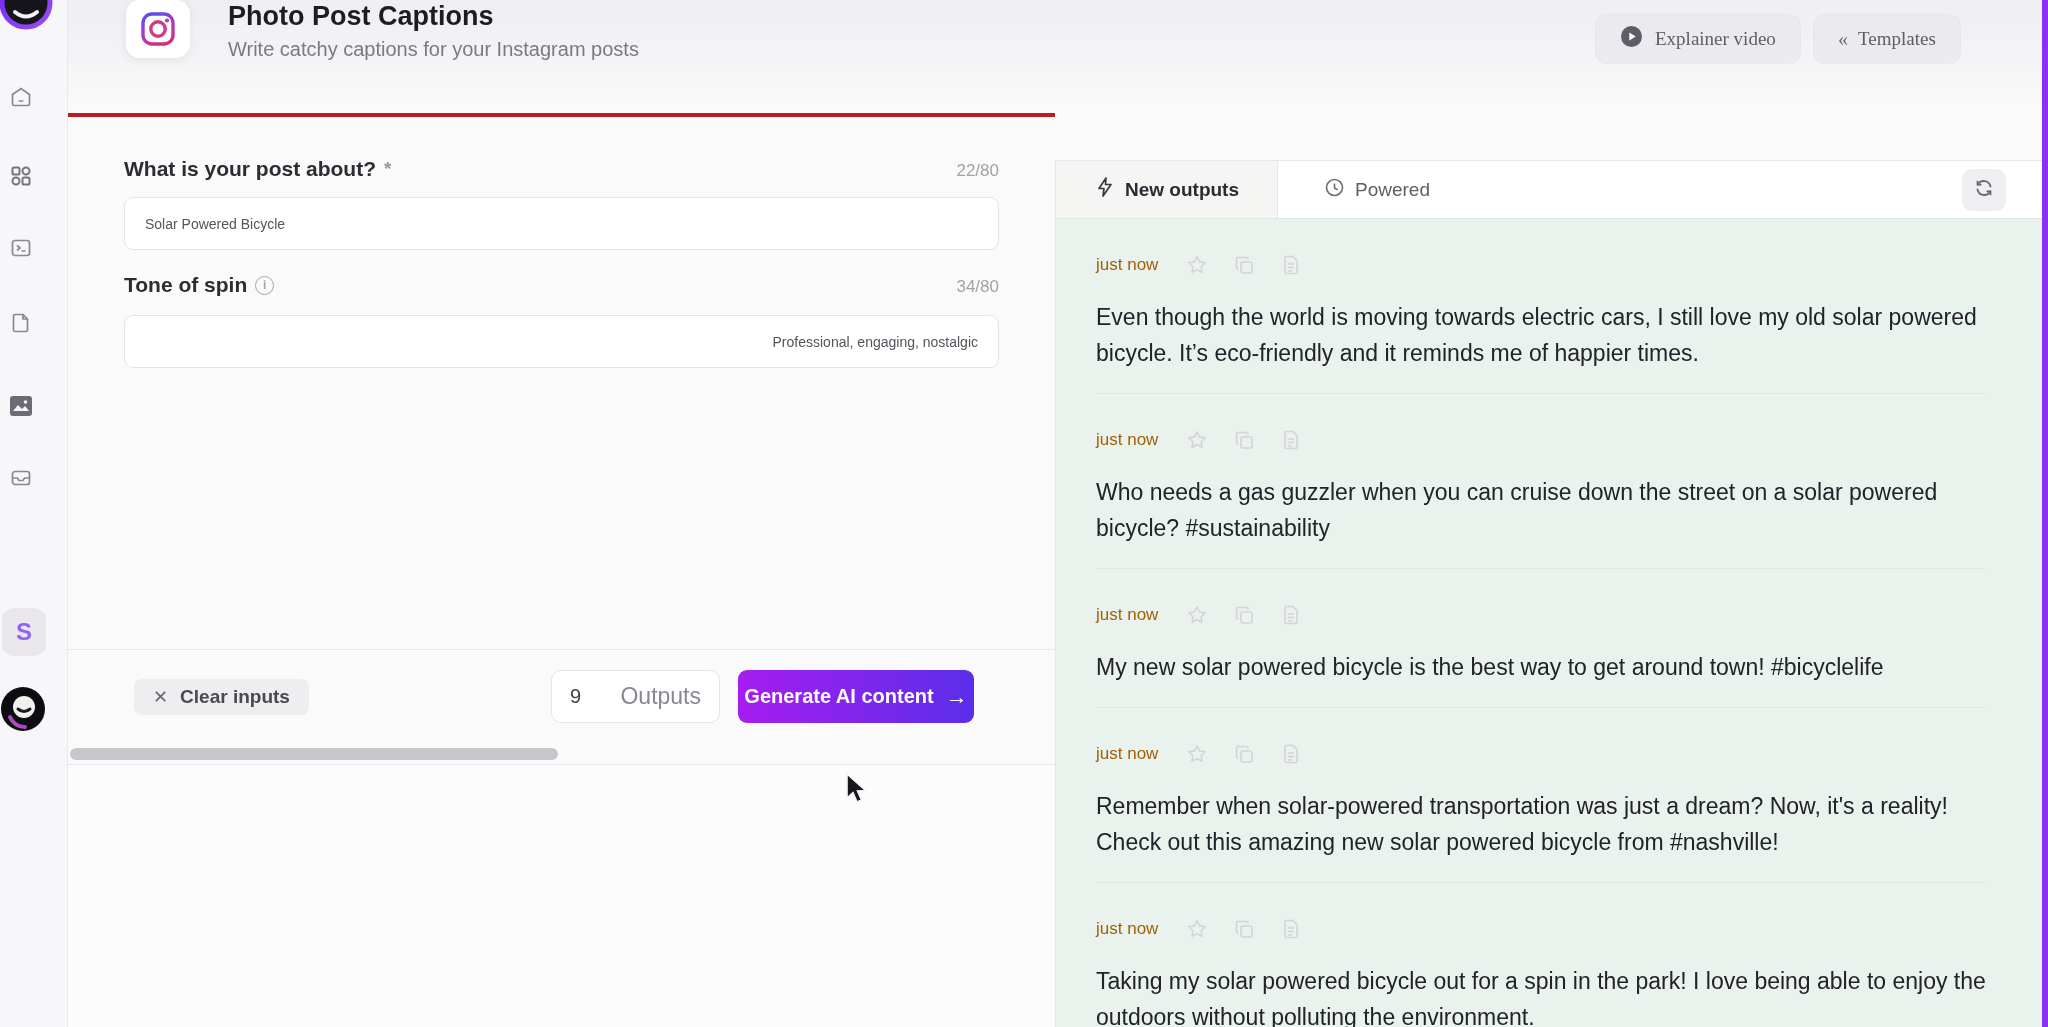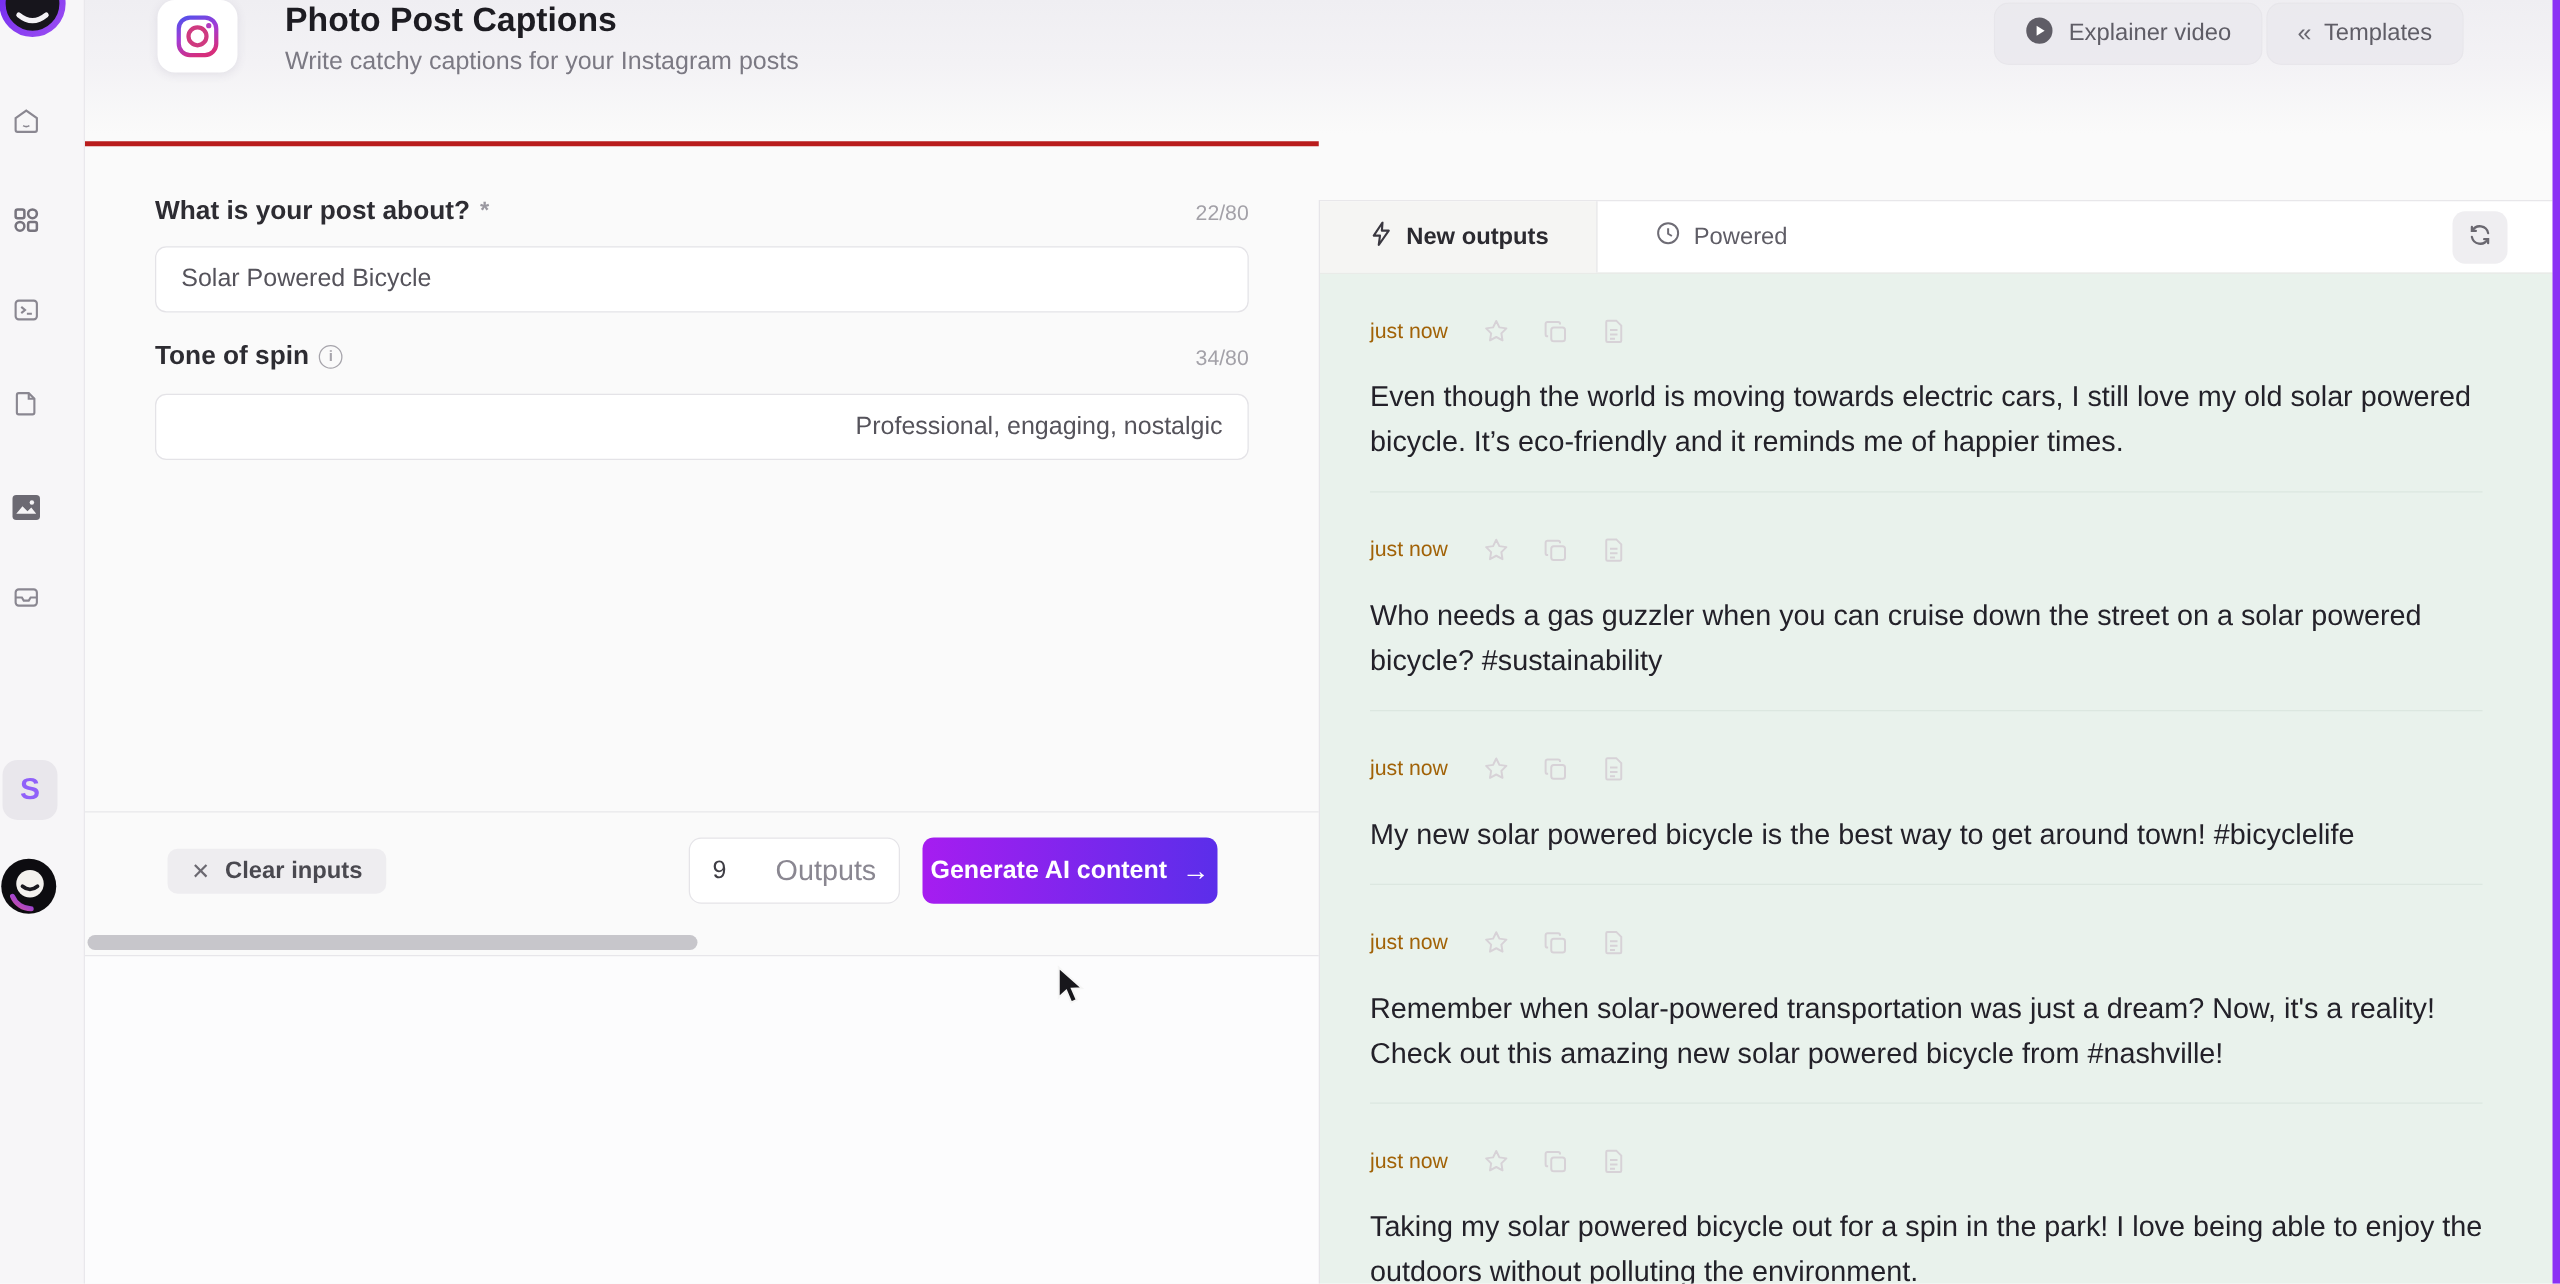--- a/index.html
+++ b/index.html
@@ -22,38 +22,38 @@
   .edge-strip { position:absolute; right:0; top:0; width:6px; height:100%; background:#8b31f4; }
 
   
   .header { position:absolute; left:0; top:0; right:0; height:113px;
             background:linear-gradient(180deg,#efeef2 0%,#f3f2f5 45%,#fafafa 95%); }
   .insta-tile { position:absolute; left:58px; top:0px; width:64px; height:58px;
                 background:#ffffff; border-radius:14px; box-shadow:0 2px 8px rgba(80,70,110,.10);
                 display:flex; align-items:center; justify-content:center; }
   .page-title { position:absolute; left:160px; top:1px; font-size:27px; font-weight:bold; color:#1d1c22; }
   .page-subtitle { position:absolute; left:160px; top:38px; font-size:20px; color:#7b7983; }
-  .hdr-btn { position:absolute; top:2px; height:50px; border-radius:12px;
+  .hdr-btn { position:absolute; top:14px; height:50px; border-radius:12px;
              background:rgba(234,233,237,.85); display:flex; align-items:center; gap:12px;
-             padding:0 24px; font-size:19px; color:#5f5d66; cursor:pointer; border:1px solid rgba(0,0,0,0.02); }
+             padding:0 24px; font-size:19px; color:#5f5d66; cursor:pointer; border:1px solid rgba(0,0,0,0.02);font-family:Liberation Serif, serif; }
   .hdr-btn.explainer { left:1527px; }
   .hdr-btn.templates { left:1745px; }
   .chev-left { font-size:20px; color:#6a6871; letter-spacing:-2px; }
 
   
   .left-pane { position:absolute; left:0; top:113px; width:987px; bottom:0;
                border-top:4px solid #b91c1c; background:#fafafa; }
   .field-row { position:absolute; left:56px; width:875px; display:flex; justify-content:space-between; align-items:flex-end; }
   .field-label { font-size:21px; font-weight:600; color:#2d2c32; display:flex; align-items:center; gap:8px; }
   .req { color:#9a98a0; font-size:19px; }
   .counter { font-size:17px; color:#a3a1a8; }
   .info-ic { width:19px; height:19px; border:1.5px solid #a6a4ab; border-radius:50%;
              color:#a6a4ab; font-size:12px; display:inline-flex; align-items:center; justify-content:center; }
   .text-input { position:absolute; left:56px; width:875px; height:53px; background:#ffffff;
-                border:1px solid #e4e3e7; border-radius:9px; font-size:20px; color:#55535b;
+                border:1px solid #e4e3e7; border-radius:9px; font-size:14px; color:#55535b;
                 padding:0 20px; font-family:"Liberation Sans",sans-serif; outline:none; }
   .form-footer { position:absolute; left:0; right:0; top:532px; border-top:1px solid #e8e7ea; height:115px; }
   .clear-btn { position:absolute; left:66px; top:29px; height:36px; background:#eeedf0;
                border-radius:8px; display:flex; align-items:center; gap:12px; padding:0 19px;
                font-size:19px; font-weight:600; color:#4a4950; cursor:pointer; }
   .clear-x { font-size:18px; color:#6b6971; font-weight:400; }
   .outputs-box { position:absolute; left:483px; top:20px; width:169px; height:53px; background:#ffffff;
                  border:1px solid #e5e4e8; border-radius:10px; display:flex; align-items:center;
                  justify-content:space-between; padding:0 18px; cursor:text; }
   .outputs-num { font-size:20px; color:#3f3e45; }

